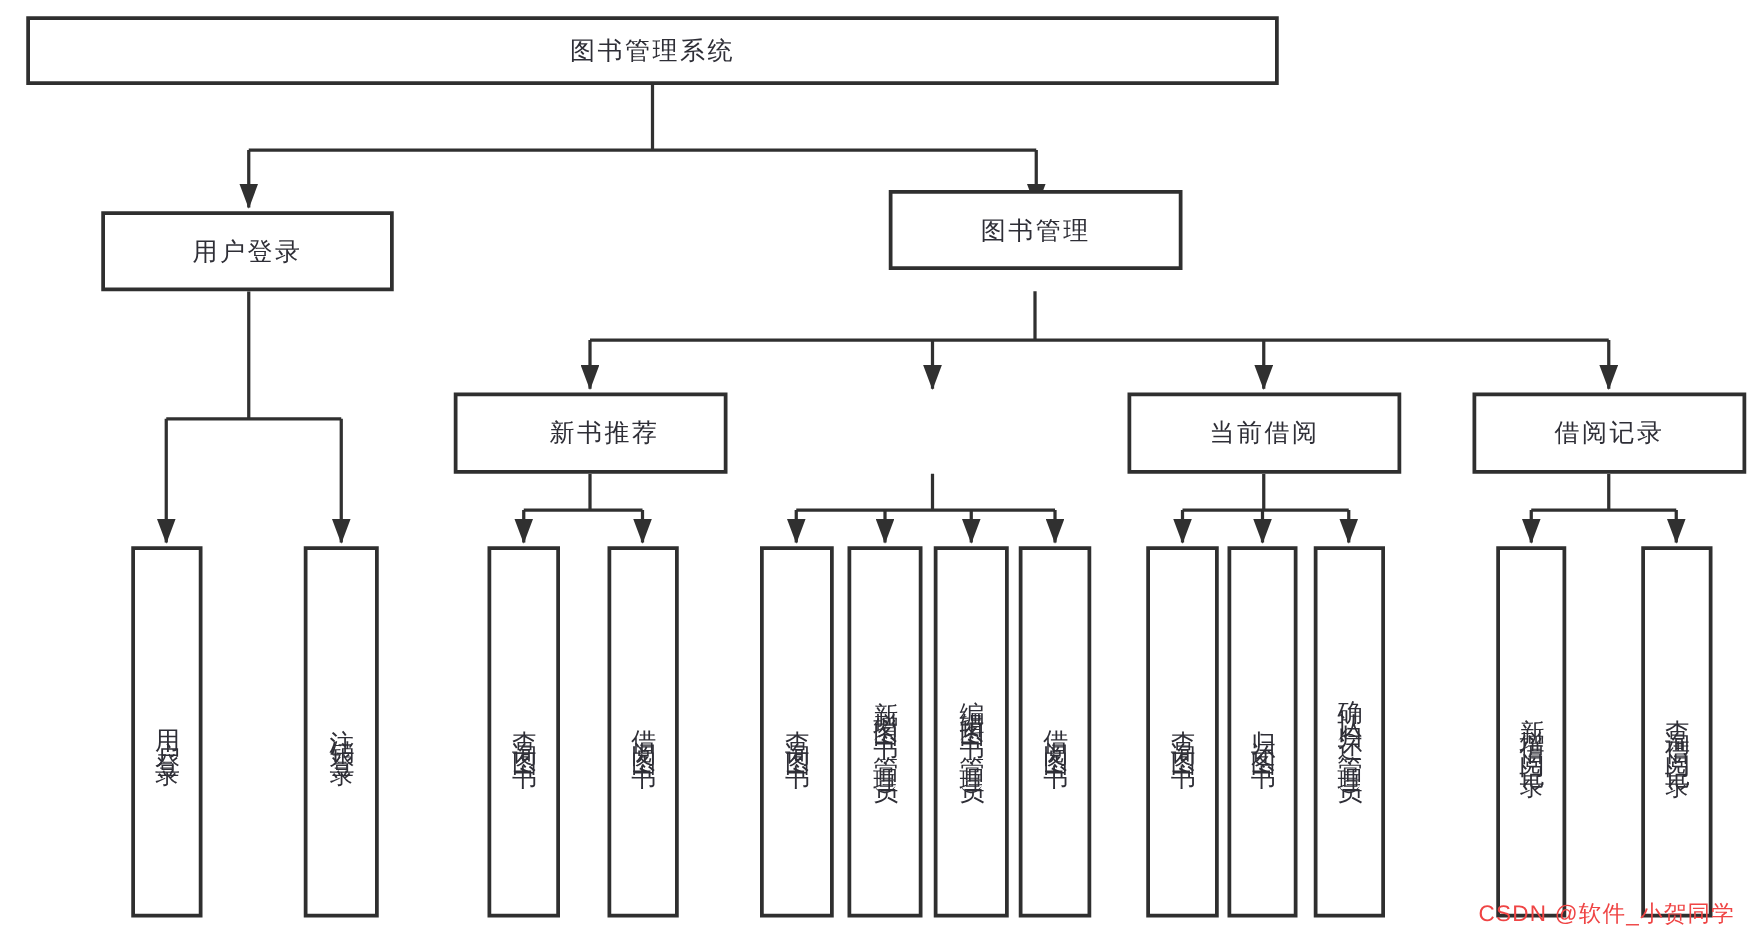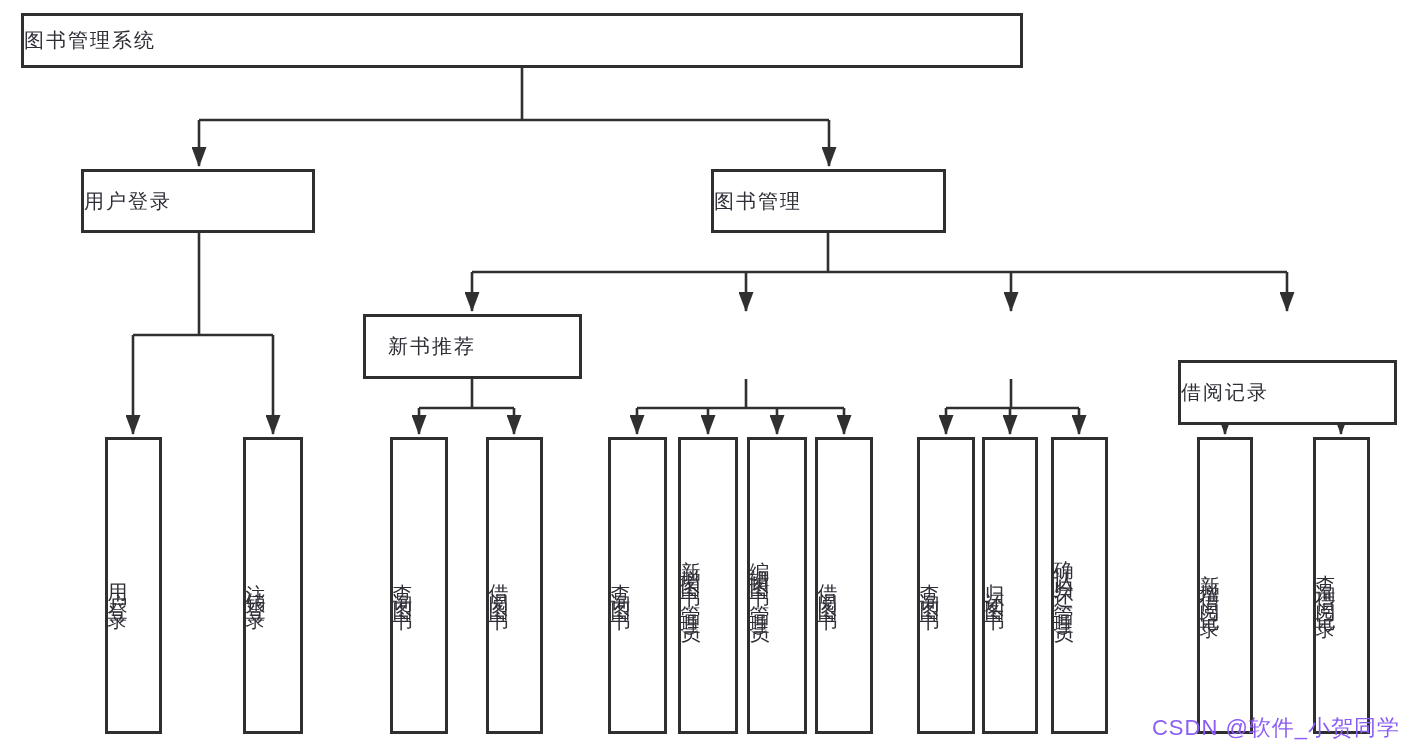--- a/index.html
+++ b/index.html
@@ -3,32 +3,32 @@
 <meta charset="utf-8">
 <style>
   html,body { margin:0; padding:0; background:#ffffff; }
   .canvas {
     position:relative; width:1405px; height:747px; background:#ffffff;
     font-family:"Liberation Sans","DejaVu Sans",sans-serif; overflow:hidden;
   }
   .connectors { position:absolute; left:0; top:0; width:1405px; height:747px; }
   .node {
     position:absolute; background:#ffffff; border:3px solid #2f2f2f; box-sizing:border-box;
-    display:flex; align-items:center; 
+    display:flex; align-items:center; justify-content:center;
     color:#2e2e36; font-size:20px; letter-spacing:2px; white-space:nowrap;
   }
   .hbox { height:64px; }
   .leaf { top:437px; height:297px; }
   .leaf .vtext {
     writing-mode:vertical-rl; text-orientation:mixed;
     letter-spacing:9px; line-height:1.0; font-size:20px; white-space:nowrap;
   }
   .watermark {
-    position:absolute; right:5px; bottom:4px;
-    font-size:22px; letter-spacing:1px; color:#8b5cf6;
+    position:absolute; right:17px; bottom:4px;
+    font-size:18px; letter-spacing:1px; color:#ef4444;
   }
 </style>
 </head>
 <body>
 
 <div class="canvas">
 
   <svg class="connectors" viewBox="0 0 1405 747" xmlns="http://www.w3.org/2000/svg">
     <defs>
       <marker id="arw" viewBox="0 0 20 15" refX="19" refY="7.5" markerWidth="20" markerHeight="15" markerUnits="userSpaceOnUse" orient="auto">
@@ -79,28 +79,31 @@
     </g>
   </svg>
 
   <div class="node hbox" style="left:21px; top:13px; width:1002px; height:55px;">
     <span>图书管理系统</span>
   </div>
 
   <div class="node hbox" style="left:81px; top:169px; width:234px;">
     <span>用户登录</span>
   </div>
-  <div class="node hbox" style="left:711px; top:169px; width:235px;">
+  <div class="node hbox" style="left:711px; top:152px; width:235px;">
     <span>图书管理</span>
   </div>
 
   <div class="node hbox" style="left:363px; top:314px; width:219px; height:65px;padding-left:22px;">
     <span>新书推荐</span>
   </div>
-  <div class="node hbox" style="left:1178px; top:314px; width:219px; height:65px;margin-top:46px;">
+  <div class="node hbox" style="left:902px; top:314px; width:219px; height:65px;">
+    <span>当前借阅</span>
+  </div>
+  <div class="node hbox" style="left:1178px; top:314px; width:219px; height:65px;">
     <span>借阅记录</span>
   </div>
 
   <div class="node leaf" style="left:105px; width:57px;">
     <span class="vtext">用户登录</span>
   </div>
   <div class="node leaf" style="left:243px; width:60px;">
     <span class="vtext">注销登录</span>
   </div>
 

